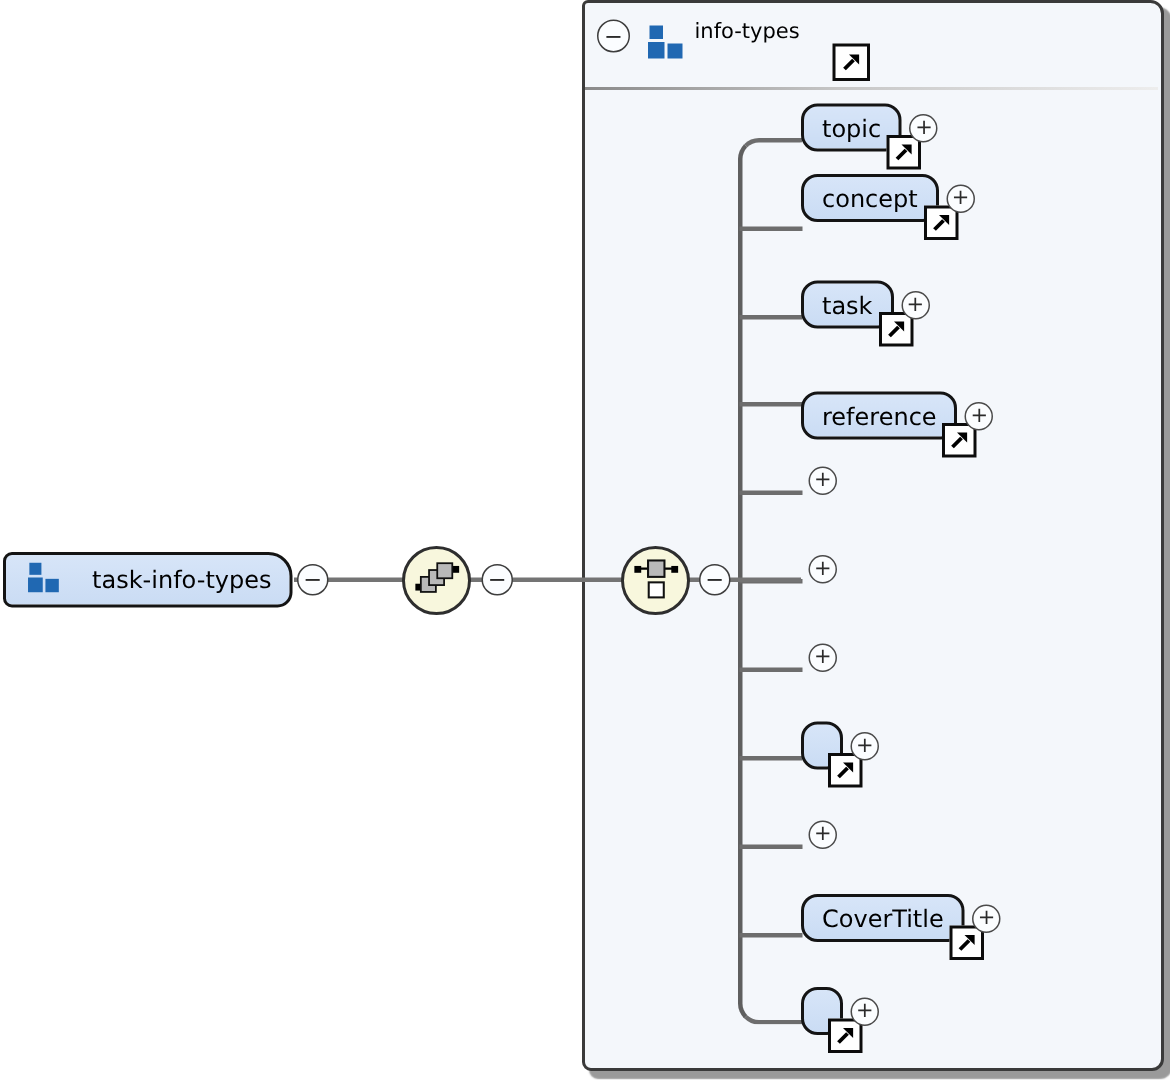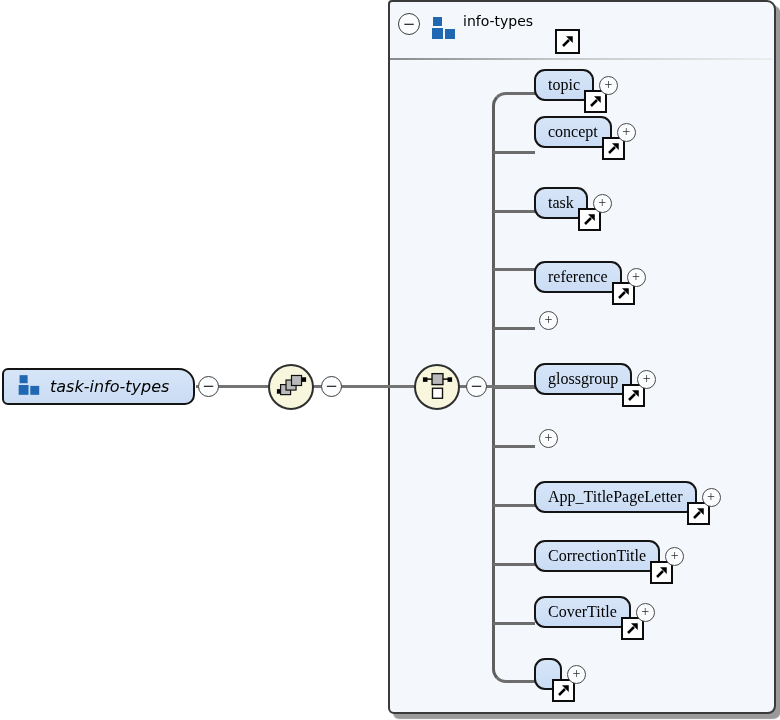--- a/index.html
+++ b/index.html
@@ -20,24 +20,24 @@
   }
   
   .ebox{
     position:absolute;display:flex;align-items:center;box-sizing:border-box;
     height:32px;padding:0 12px;z-index:2;
     background:linear-gradient(180deg,#d7e5f8 0%,#cadcf4 100%);
     border:2px solid #141414;border-radius:11px;
     font-size:16px;white-space:nowrap;
   }
   .ebox.root{
-    left:2px;top:368px;height:37px;min-width:193px;justify-content:flex-start;
-    border-radius:6px 16px 10px 6px;gap:9px;font-style:italic;
-  }
-  .child-row{position:absolute;display:flex;align-items:center;z-index:2;height:16px;font-family:Liberation Serif, serif;}
+    left:2px;top:368px;height:37px;min-width:193px;justify-content:space-between;
+    border-radius:6px 16px 10px 6px;gap:9px;
+  }
+  .child-row{position:absolute;display:flex;align-items:center;z-index:2;height:16px;}
   .child-row .ebox{position:relative;}
   
   .chain-line{position:absolute;left:196px;top:385px;width:338px;height:3px;background:#747474;z-index:1;}
   .stub{position:absolute;left:493px;width:42px;height:3px;background:#6d6d6d;z-index:1;}
   .trunk{
     position:absolute;left:492px;top:92px;width:40px;height:585px;z-index:1;
     border-left:3px solid #5f5f5f;border-top:3px solid #6d6d6d;border-bottom:3px solid #6d6d6d;
     border-radius:14px 0 0 14px;
   }
   
@@ -215,65 +215,46 @@
       </div>
   </div>
 
   <div class="child-row" style="left:534px;top:312px">
     <div class="plus-circle">
         <span class="glyph">+</span>
       </div>
   </div>
 
   <div class="child-row" style="left:534px;top:371px">
-    <div class="ebox">
-      <span>glossgroup</span>
-      <span class="jump">
-          <svg width="15" height="15" viewBox="0 0 20 20">
-            <line x1="4" y1="16" x2="12" y2="8" stroke="#000" stroke-width="3.4"></line>
-            <polygon points="8,3 17,3 17,12" fill="#000"></polygon>
-          </svg>
-        </span>
-    </div>
     <div class="plus-circle">
         <span class="glyph">+</span>
       </div>
   </div>
 
   <div class="child-row" style="left:534px;top:430px">
     <div class="plus-circle">
         <span class="glyph">+</span>
       </div>
   </div>
 
   <div class="child-row" style="left:534px;top:489px">
     <div class="ebox">
-      <span>App_TitlePageLetter</span>
       <span class="jump">
           <svg width="15" height="15" viewBox="0 0 20 20">
             <line x1="4" y1="16" x2="12" y2="8" stroke="#000" stroke-width="3.4"></line>
             <polygon points="8,3 17,3 17,12" fill="#000"></polygon>
           </svg>
         </span>
     </div>
     <div class="plus-circle">
         <span class="glyph">+</span>
       </div>
   </div>
 
   <div class="child-row" style="left:534px;top:548px">
-    <div class="ebox">
-      <span>CorrectionTitle</span>
-      <span class="jump">
-          <svg width="15" height="15" viewBox="0 0 20 20">
-            <line x1="4" y1="16" x2="12" y2="8" stroke="#000" stroke-width="3.4"></line>
-            <polygon points="8,3 17,3 17,12" fill="#000"></polygon>
-          </svg>
-        </span>
-    </div>
     <div class="plus-circle">
         <span class="glyph">+</span>
       </div>
   </div>
 
   <div class="child-row" style="left:534px;top:604px">
     <div class="ebox">
       <span>CoverTitle</span>
       <span class="jump">
           <svg width="15" height="15" viewBox="0 0 20 20">

